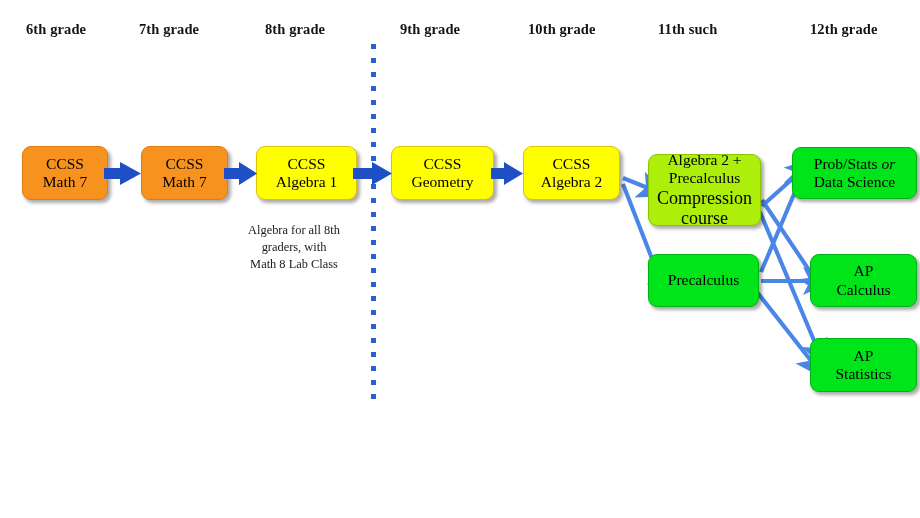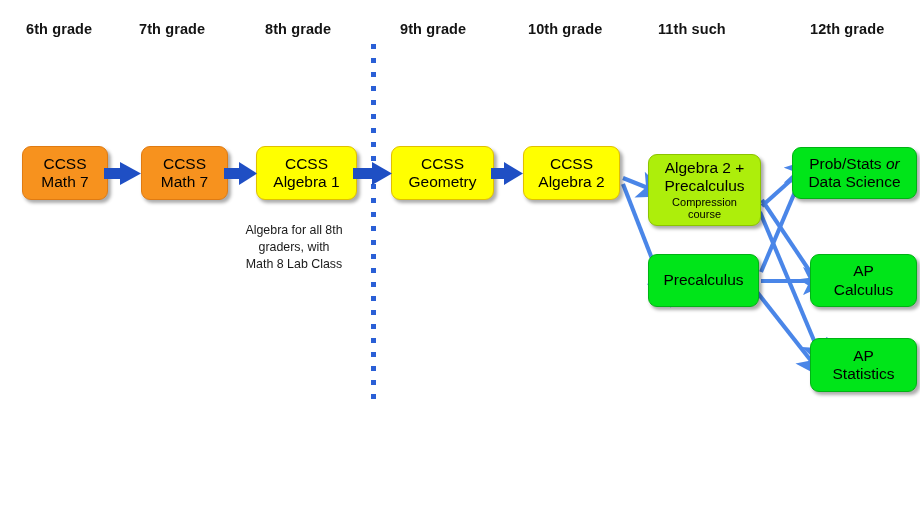--- a/index.html
+++ b/index.html
@@ -10,20 +10,21 @@
   body {
     font-family: "Liberation Sans", sans-serif;
     -webkit-font-smoothing: antialiased;
   }
   #canvas {
     position: relative;
     width: 920px;
     height: 407px;
     background: #ffffff;
     overflow: hidden;
+    font-family: Liberation Serif, serif;
   }
 
   
   .grade-header {
     position: absolute;
     font-size: 14.5px;
     font-weight: bold;
     color: #141414;
     white-space: nowrap;
     letter-spacing: 0.1px;
@@ -79,21 +80,21 @@
     background: #00e519;
     border: 1.6px solid #00b314;
     font-size: 15.5px;
   }
   .node.limegreen {
     background: #adee0b;
     border: 1.6px solid #8cc400;
     font-size: 15.5px;
   }
   .node .small {
-    font-size: 11px;
+    font-size: 18px;
     line-height: 1.14;
   }
   .node .ital { font-style: italic; }
 
   
   #arrows {
     position: absolute;
     left: 0; top: 0;
     width: 920px;
     height: 518px;

